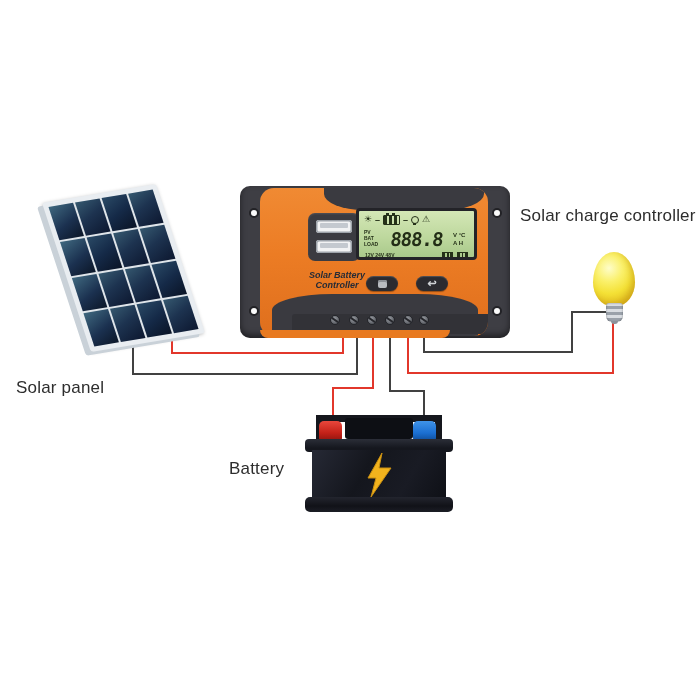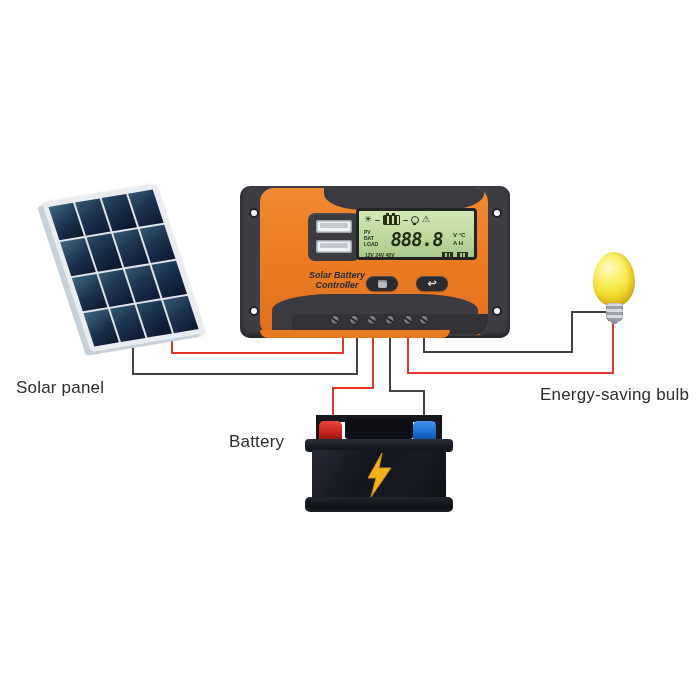--- a/index.html
+++ b/index.html
@@ -240,17 +240,17 @@
       <polygon points="18,0 4,25 12,25 7,44 27,15 15,15" fill="#f2b31d" stroke="#c98f12" stroke-width="1"></polygon>
     </svg>
   </div>
 
   <div class="bulb">
     <div class="glass"></div>
     <div class="bulb-base"></div>
     <div class="bulb-tip"></div>
   </div>
 
+  <div class="lbl" style="left:520px;top:206px;">Solar charge controller</div>
   <div class="lbl" style="left:16px;top:378px;">Solar panel</div>
-  <div class="lbl" style="left:540px;top:385px;">Energy-saving bulb</div>
-  <div class="lbl" style="left:229px;top:432px;text-align:center;">Battery</div>
+  <div class="lbl" style="left:229px;top:459px;text-align:center;">Battery</div>
 
 </div>
 
 </body></html>

